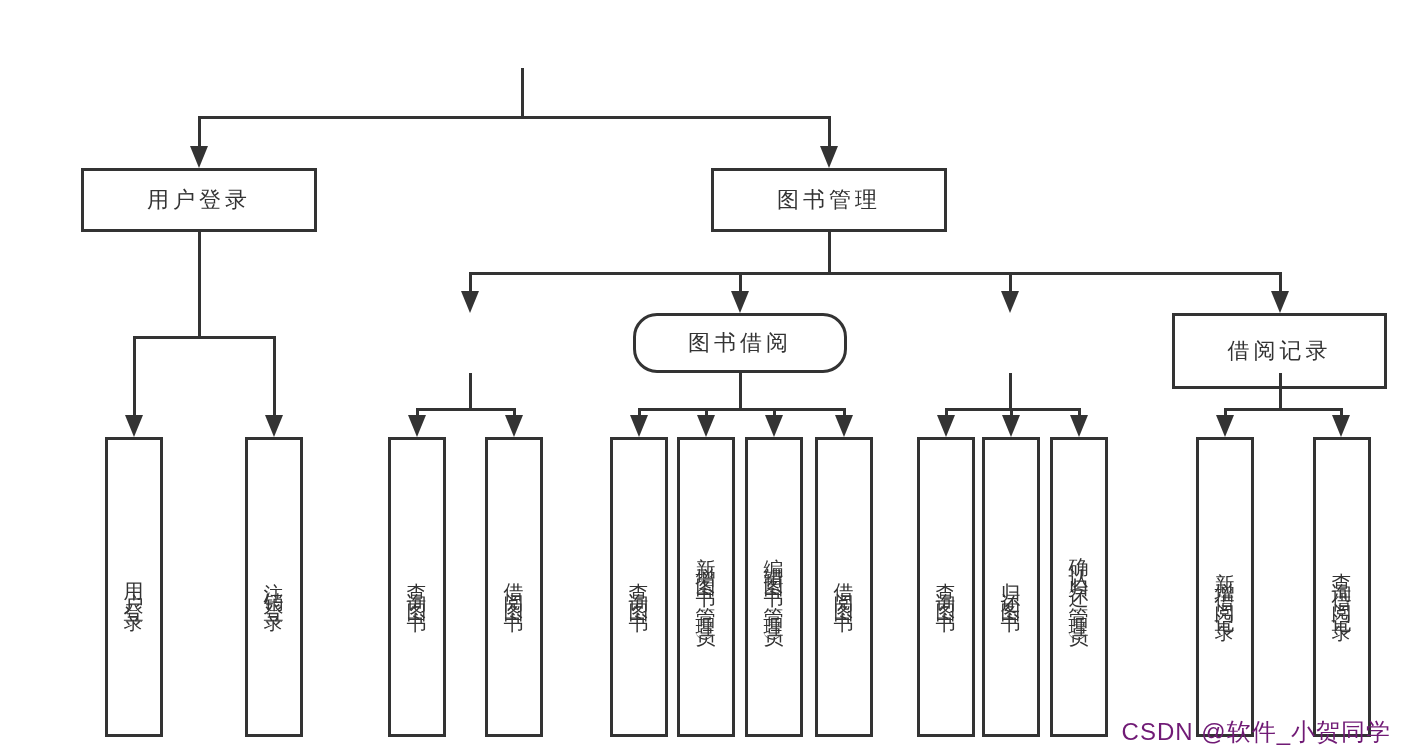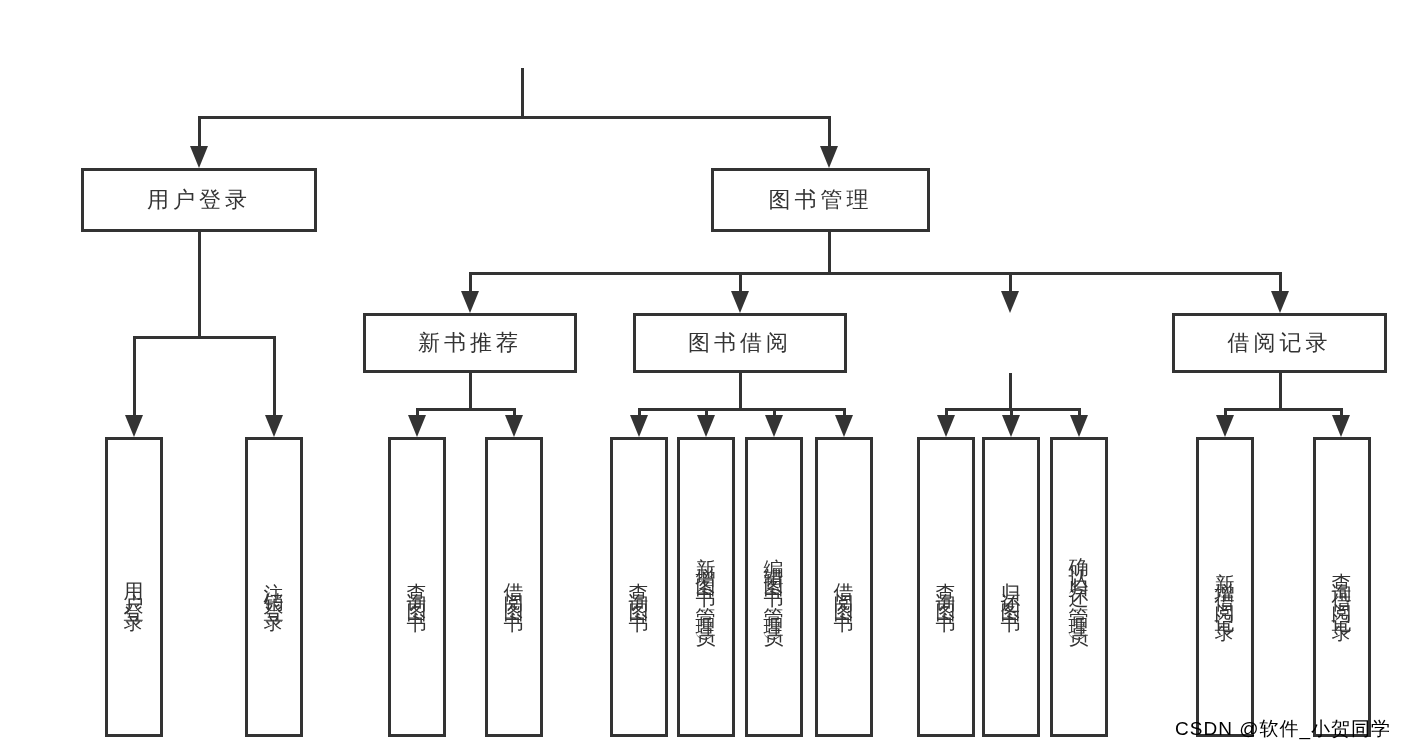--- a/index.html
+++ b/index.html
@@ -17,43 +17,40 @@
     font-size:20px;letter-spacing:10px;line-height:1;
   }
   .ln{position:absolute;background:#333;}
   .arw{
     position:absolute;width:0;height:0;
     border-left:9px solid transparent;border-right:9px solid transparent;
     border-top:22px solid #333;
   }
   .watermark{
     position:absolute;top:716px;right:14px;z-index:5;
-    font-size:19px;letter-spacing:1px;color:#000000;margin-left:39px;
+    font-size:24px;letter-spacing:1px;color:#701a75;margin-left:39px;
   }
 </style>
 </head>
 <body>
 
 <div class="canvas">
 
 
   <div class="box" style="left:81px;top:168px;width:236px;height:64px;">
     <span>用户登录</span>
   </div>
-  <div class="box" style="left:711px;top:168px;width:219px;height:64px;">
+  <div class="box" style="left:711px;top:168px;width:236px;height:64px;">
     <span>图书管理</span>
   </div>
 
-  <div class="box" style="left:363px;top:313px;width:214px;height:60px;">
-    <span>新书推荐</span>
-  </div>
-  <div class="box" style="left:633px;top:313px;width:214px;height:60px;">
+  <div class="box" style="left:633px;top:313px;width:214px;height:60px;border-radius:24px;">
     <span>图书借阅</span>
   </div>
-  <div class="box" style="left:1172px;top:313px;width:215px;height:60px;justify-content:center;">
+  <div class="box" style="left:1172px;top:313px;width:215px;height:76px;justify-content:center;">
     <span>借阅记录</span>
   </div>
 
   <div class="box vbox" style="left:105px;top:437px;width:58px;height:300px;">
     <span>用户登录</span>
   </div>
   <div class="box vbox" style="left:245px;top:437px;width:58px;height:300px;">
     <span>注销登录</span>
   </div>
 

